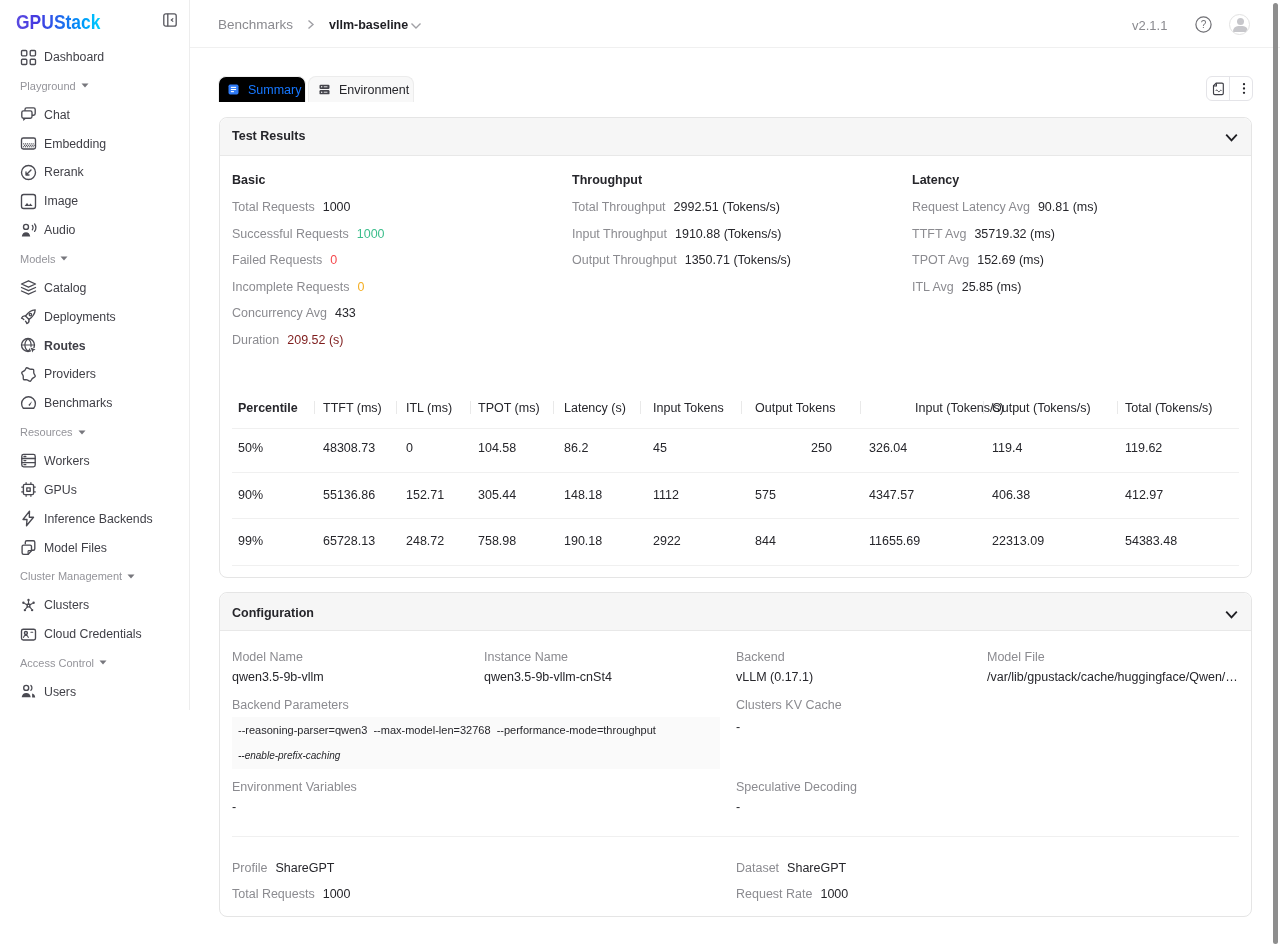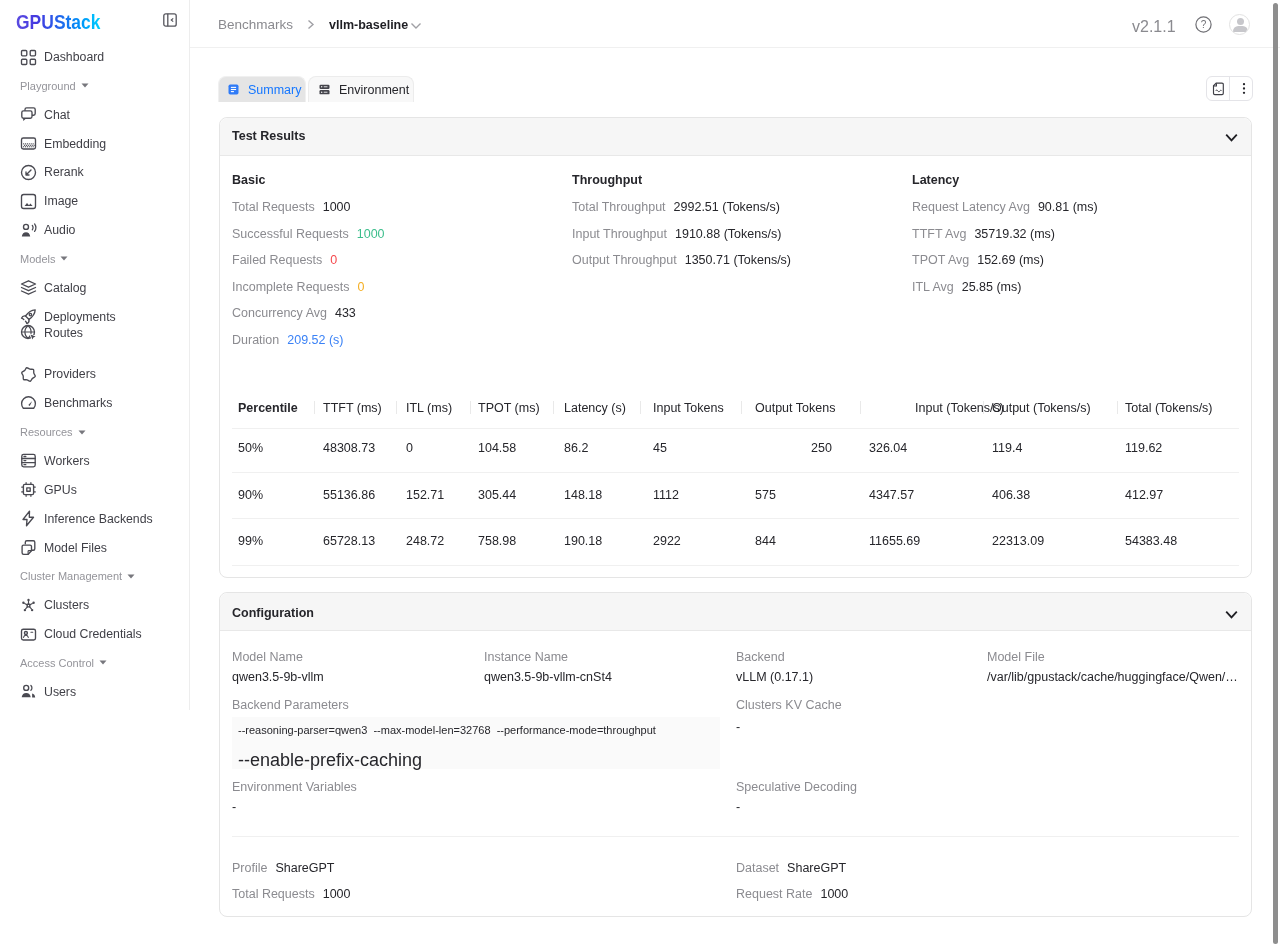--- a/index.html
+++ b/index.html
@@ -131,21 +131,21 @@
           <span>Catalog</span>
         </div>
         <div class="mitem" style="top:302.2px;">
           <svg viewBox="0 0 17 17" fill="none" stroke="#4a4a52" stroke-width="1.35" stroke-linecap="round" stroke-linejoin="round" style="color:#4a4a52">
             <path d="M9 11.5 c3.5-2.5 6-6 6.2-9.7 C11.5 2 8 4.5 5.5 8 Z"></path>
             <path d="M5.5 8 c-1.8-.3-3.3.3-4 2.2 1 .3 1.7.6 2.3 1.3 M9 11.5 c.3 1.8-.3 3.3-2.2 4 -.3-1-.6-1.7-1.3-2.3"></path>
             <circle cx="10.4" cy="6.6" r="1.2"></circle>
           </svg>
           <span>Deployments</span>
         </div>
-        <div class="mitem" style="top:318px;">
+        <div class="mitem" style="top:331.0px;font-weight:bold;">
           <svg viewBox="0 0 17 17" fill="none" stroke="#4a4a52" stroke-width="1.35" stroke-linecap="round" stroke-linejoin="round" style="color:#4a4a52">
             <circle cx="8" cy="8" r="6.5"></circle>
             <path d="M8 1.5 c-4.2 3.7 -4.2 9.3 0 13 M8 1.5 c4.2 3.7 4.2 9.3 0 13 M1.5 8 H14.5" stroke-width="1.1"></path>
             <path d="M10.6 10.4 l5 2 -2.2 1 -1 2.2 Z" fill="currentColor" stroke="#fff" stroke-width="1.6" paint-order="stroke"></path>
           </svg>
           <span>Routes</span>
         </div>
         <div class="mitem" style="top:359.9px;">
           <svg viewBox="0 0 17 17" fill="none" stroke="#4a4a52" stroke-width="1.35" stroke-linecap="round" stroke-linejoin="round" style="color:#4a4a52">
             <path d="M6.70 1.74 C5.81 1.97 5.44 3.78 4.62 4.60 C3.79 5.43 1.98 5.79 1.74 6.68 C1.50 7.56 2.88 8.79 3.18 9.91 C3.48 11.04 2.89 12.79 3.54 13.44 C4.19 14.09 5.94 13.51 7.07 13.81 C8.19 14.11 9.41 15.50 10.30 15.26 C11.19 15.03 11.56 13.22 12.38 12.40 C13.21 11.57 15.02 11.21 15.26 10.32 C15.50 9.44 14.12 8.21 13.82 7.09 C13.52 5.96 14.11 4.21 13.46 3.56 C12.81 2.91 11.06 3.49 9.93 3.19 C8.81 2.89 7.59 1.50 6.70 1.74 Z"></path>
@@ -236,31 +236,31 @@
 
   <div id="topbar"></div>
   <div class="abs" style="left:218px; top:17px; font-size:13.5px; color:#8a8a8f;">Benchmarks</div>
   <svg class="abs" style="left:305px; top:19px;" width="11" height="11" viewBox="0 0 11 11" fill="none" stroke="#a0a0a5" stroke-width="1.4">
       <path d="M3.5 1.5 L8 5.5 L3.5 9.5"></path>
     </svg>
   <div class="abs" style="left:329px; top:18px; font-size:12.5px; color:#1f1f24; font-weight:700;">vllm-baseline</div>
   <svg class="abs" style="left:410px; top:21px;" width="12" height="10" viewBox="0 0 12 10" fill="none" stroke="#a0a0a5" stroke-width="1.4">
       <path d="M1.5 2.5 L6 7 L10.5 2.5"></path>
     </svg>
-  <div class="abs" style="left:1132px; top:18px; font-size:16px; color:#8a8a8f;">v2.1.1</div>
+  <div class="abs" style="left:1132px; top:18px; font-size:13px; color:#8a8a8f;">v2.1.1</div>
   <svg class="abs" style="left:1195px; top:16px;" width="17" height="17" viewBox="0 0 17 17" fill="none">
     <circle cx="8.5" cy="8.5" r="7.6" stroke="#6f6f74" stroke-width="1.2"></circle>
     <text x="8.5" y="12" font-size="10" font-family="Liberation Sans" fill="#6f6f74" text-anchor="middle">?</text>
   </svg>
   <div class="abs" style="left:1229px; top:13.5px; width:21px; height:21px; border-radius:50%; border:1px solid #e2e2e2; background:#fff; overflow:hidden;">
     <div style="position:absolute; left:6.9px; top:3.6px; width:7.2px; height:7.2px; border-radius:50%; background:#c7c7cb;"></div>
     <div style="position:absolute; left:3.4px; top:11.8px; width:14.2px; height:5.6px; border-radius:7px 7px 1px 1px; background:#c7c7cb;"></div>
   </div>
 
-  <div class="tab" style="left:218px; width:88px; background:#e5e5e5; border:1px solid #f0f0f0; border-bottom:none; color:#1677ff;">
+  <div class="tab" style="left:218px; width:88px; background:#000000; border:1px solid #f0f0f0; border-bottom:none; color:#1677ff;">
     <svg style="margin-left:9px;" width="11" height="11" viewBox="0 0 13 13">
         <rect x="0.6" y="0.6" width="11.8" height="11.8" rx="2" fill="#2f7bf7"></rect>
         <line x1="3.4" y1="4" x2="9.6" y2="4" stroke="#fff" stroke-width="1.3"></line>
         <line x1="3.4" y1="6.5" x2="9.6" y2="6.5" stroke="#fff" stroke-width="1.3"></line>
         <line x1="3.4" y1="9" x2="7" y2="9" stroke="#fff" stroke-width="1.3"></line>
       </svg>
     <span style="margin-left:9px;">Summary</span>
   </div>
   <div class="tab" style="left:308px; width:106px; background:#f8f8f8; border:1px solid #ececec; border-bottom:none; color:#26262b;">
     <svg style="margin-left:10px;" width="11" height="11" viewBox="0 0 13 13">
@@ -295,21 +295,21 @@
       <path d="M1.2 1.6 L6.5 7.4 L11.8 1.6"></path>
     </svg>
 
   <div id="stats">
       <div class="abs sec" style="left:232px; top:173px;">Basic</div>
       <div class="kv" style="left:232px; top:200px;"><span class="l">Total Requests</span><span class="v" style="color:#26262b">1000</span></div>
       <div class="kv" style="left:232px; top:226.5px;"><span class="l">Successful Requests</span><span class="v" style="color:#3dbe8c">1000</span></div>
       <div class="kv" style="left:232px; top:253px;"><span class="l">Failed Requests</span><span class="v" style="color:#f5494d">0</span></div>
       <div class="kv" style="left:232px; top:279.5px;"><span class="l">Incomplete Requests</span><span class="v" style="color:#f5af23">0</span></div>
       <div class="kv" style="left:232px; top:306px;"><span class="l">Concurrency Avg</span><span class="v" style="color:#26262b">433</span></div>
-      <div class="kv" style="left:232px; top:332.5px;"><span class="l">Duration</span><span class="v" style="color:#3b82f6">209.52 (s)</span></div>
+      <div class="kv" style="left:232px; top:332.5px;"><span class="l">Duration</span><span class="v" style="color:#7f1d1d">209.52 (s)</span></div>
       <div class="abs sec" style="left:572px; top:173px;">Throughput</div>
       <div class="kv" style="left:572px; top:200px;"><span class="l">Total Throughput</span><span class="v" style="color:#26262b">2992.51 (Tokens/s)</span></div>
       <div class="kv" style="left:572px; top:226.5px;"><span class="l">Input Throughput</span><span class="v" style="color:#26262b">1910.88 (Tokens/s)</span></div>
       <div class="kv" style="left:572px; top:253px;"><span class="l">Output Throughput</span><span class="v" style="color:#26262b">1350.71 (Tokens/s)</span></div>
       <div class="abs sec" style="left:912px; top:173px;">Latency</div>
       <div class="kv" style="left:912px; top:200px;"><span class="l">Request Latency Avg</span><span class="v" style="color:#26262b">90.81 (ms)</span></div>
       <div class="kv" style="left:912px; top:226.5px;"><span class="l">TTFT Avg</span><span class="v" style="color:#26262b">35719.32 (ms)</span></div>
       <div class="kv" style="left:912px; top:253px;"><span class="l">TPOT Avg</span><span class="v" style="color:#26262b">152.69 (ms)</span></div>
       <div class="kv" style="left:912px; top:279.5px;"><span class="l">ITL Avg</span><span class="v" style="color:#26262b">25.85 (ms)</span></div>
     </div>
@@ -383,21 +383,21 @@
       <div class="abs val" style="left:232px; top:670px; ">qwen3.5-9b-vllm</div>
       <div class="abs lbl" style="left:484px; top:650px;">Instance Name</div>
       <div class="abs val" style="left:484px; top:670px; ">qwen3.5-9b-vllm-cnSt4</div>
       <div class="abs lbl" style="left:736px; top:650px;">Backend</div>
       <div class="abs val" style="left:736px; top:670px; ">vLLM (0.17.1)</div>
       <div class="abs lbl" style="left:987px; top:650px;">Model File</div>
       <div class="abs val" style="left:987px; top:670px; width:252px; overflow:hidden; text-overflow:ellipsis; white-space:nowrap;">/var/lib/gpustack/cache/huggingface/Qwen/Qwen3</div>
       <div class="abs lbl" style="left:232px; top:698px;">Backend Parameters</div>
       <div class="abs" style="left:232px; top:717px; width:488px; height:52px; background:#fafafa;"></div>
       <div class="abs val" style="left:238px; top:724px; font-size:11px;">--reasoning-parser=qwen3&nbsp;&nbsp;--max-model-len=32768&nbsp;&nbsp;--performance-mode=throughput</div>
-      <div class="abs val" style="left:238px; top:750px; font-size:18px;">--enable-prefix-caching</div>
+      <div class="abs val" style="left:238px; top:750px; font-size:10px;font-style:italic;">--enable-prefix-caching</div>
       <div class="abs lbl" style="left:736px; top:698px;">Clusters KV Cache</div>
       <div class="abs val" style="left:736px; top:720px;">-</div>
       <div class="abs lbl" style="left:232px; top:780px;">Environment Variables</div>
       <div class="abs val" style="left:232px; top:800px;">-</div>
       <div class="abs lbl" style="left:736px; top:780px;">Speculative Decoding</div>
       <div class="abs val" style="left:736px; top:800px;">-</div>
       <div class="hline" style="left:232px; top:836px; width:1007px;"></div>
       <div class="kv" style="left:232px; top:861px;"><span class="l">Profile</span><span class="v">ShareGPT</span></div>
       <div class="kv" style="left:736px; top:861px;"><span class="l">Dataset</span><span class="v">ShareGPT</span></div>
       <div class="kv" style="left:232px; top:887px;"><span class="l">Total Requests</span><span class="v">1000</span></div>

